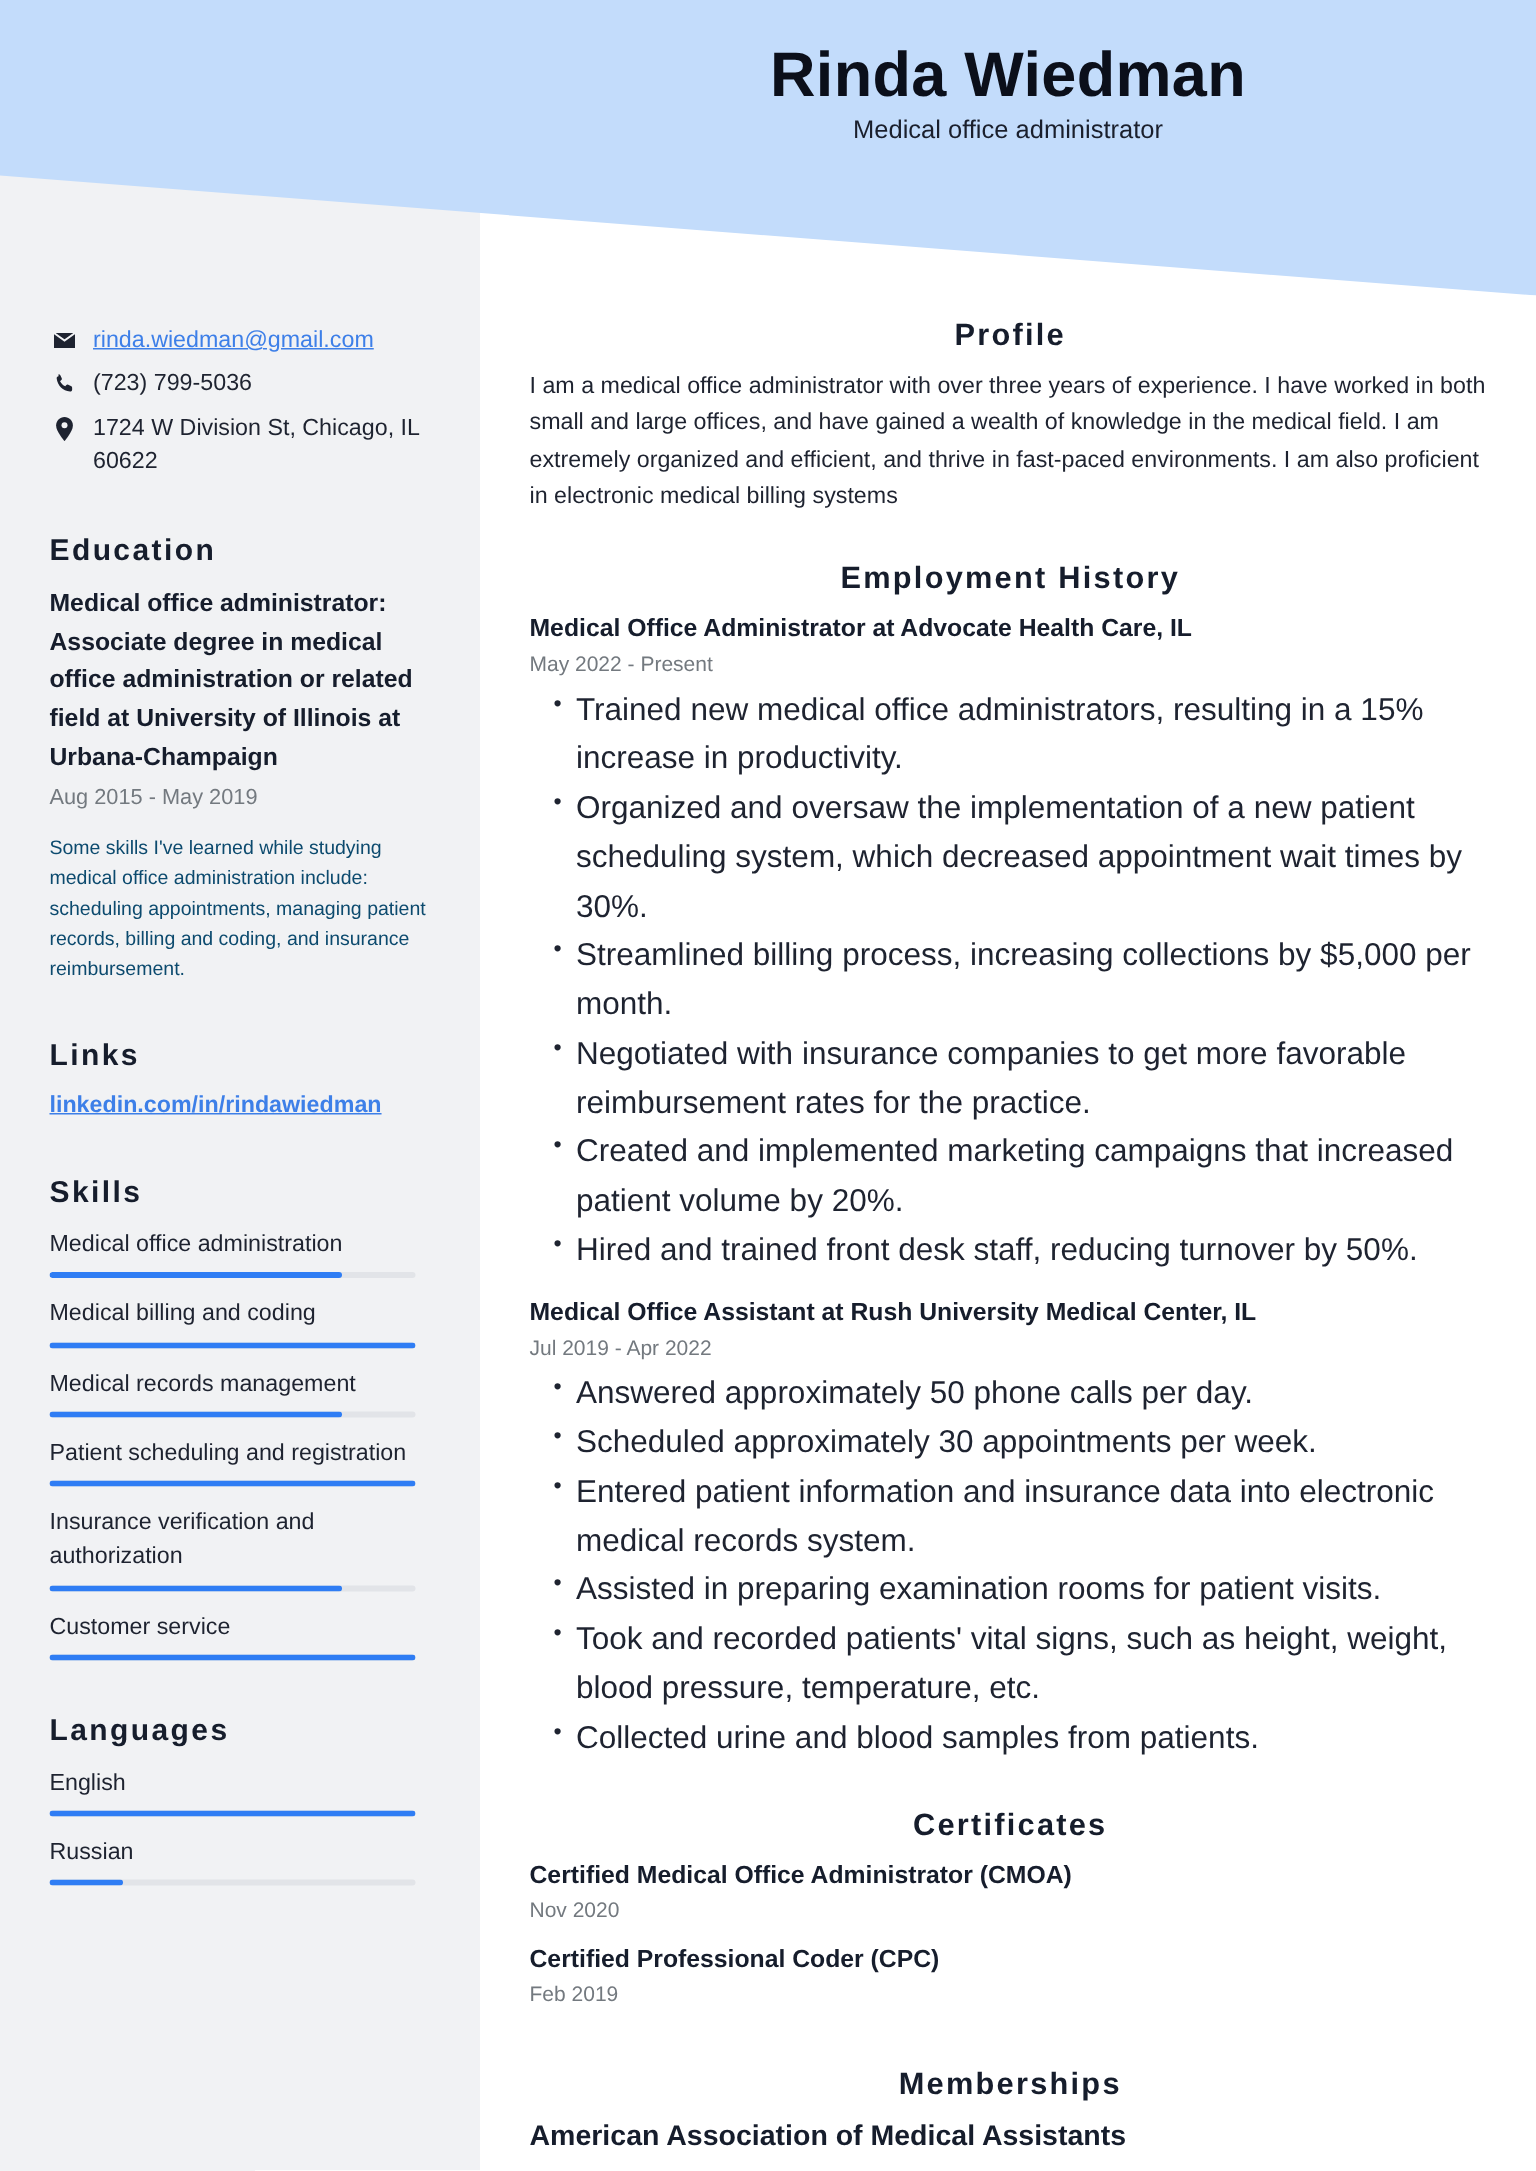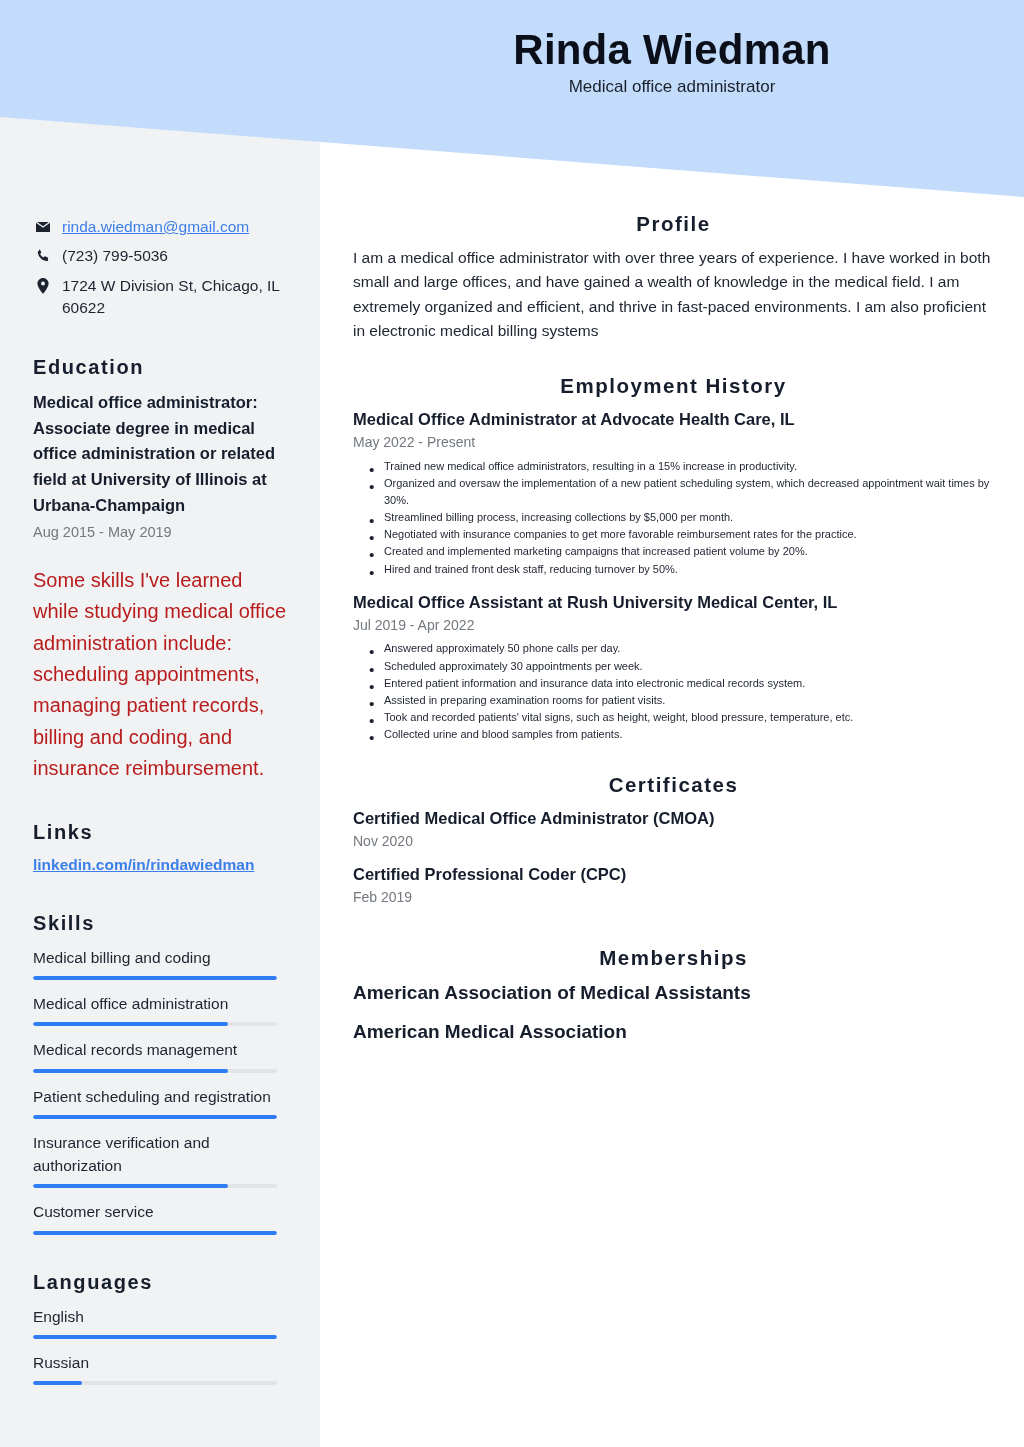--- a/index.html
+++ b/index.html
@@ -131,24 +131,24 @@
   }
 
   .edu-date {
     font-size: 14.5px;
     color: #73797f;
     margin-top: 3px;
     line-height: 1.4;
   }
 
   .edu-desc {
-    font-size: 20px;
+    font-size: 13px;
     line-height: 1.57;
-    color: #b91c1c;
-    margin-top: 23px;
+    color: #0c4a6e;
+    margin-top: 13px;
   }
 
   .links-list { margin-top: -2px; }
 
   .side-link {
     font-size: 15.5px;
     color: #3d7fe8;
     text-decoration: underline;
     line-height: 1.5;
     display: inline-block;
@@ -230,21 +230,21 @@
 
   .bullets {
     list-style: none;
     margin-top: 5px;
     padding-left: 0;
   }
 
   .bullets li {
     position: relative;
     padding-left: 31px;
-    font-size: 11px;
+    font-size: 21px;
     line-height: 1.56;
     color: #1e2330;
     margin-bottom: 0;
   }
 
   .bullets li::before {
     content: "•";
     position: absolute;
     left: 16px;
     top: 0;
@@ -337,29 +337,29 @@
     </div>
 
     <div class="side-heading">Links</div>
     <div class="links-list">
       <a class="side-link" href="#">linkedin.com/in/rindawiedman</a>
     </div>
 
     <div class="side-heading">Skills</div>
     <div class="sk-block">
       <div class="meter-item">
+        <div class="meter-label">Medical office administration</div>
+        <div class="meter-track">
+            <div class="meter-fill" style="width: 80%;"></div>
+          </div>
+      </div>
+      <div class="meter-item">
         <div class="meter-label">Medical billing and coding</div>
         <div class="meter-track">
             <div class="meter-fill" style="width: 100%;"></div>
-          </div>
-      </div>
-      <div class="meter-item">
-        <div class="meter-label">Medical office administration</div>
-        <div class="meter-track">
-            <div class="meter-fill" style="width: 80%;"></div>
           </div>
       </div>
       <div class="meter-item">
         <div class="meter-label">Medical records management</div>
         <div class="meter-track">
             <div class="meter-fill" style="width: 80%;"></div>
           </div>
       </div>
       <div class="meter-item">
         <div class="meter-label">Patient scheduling and registration</div>

